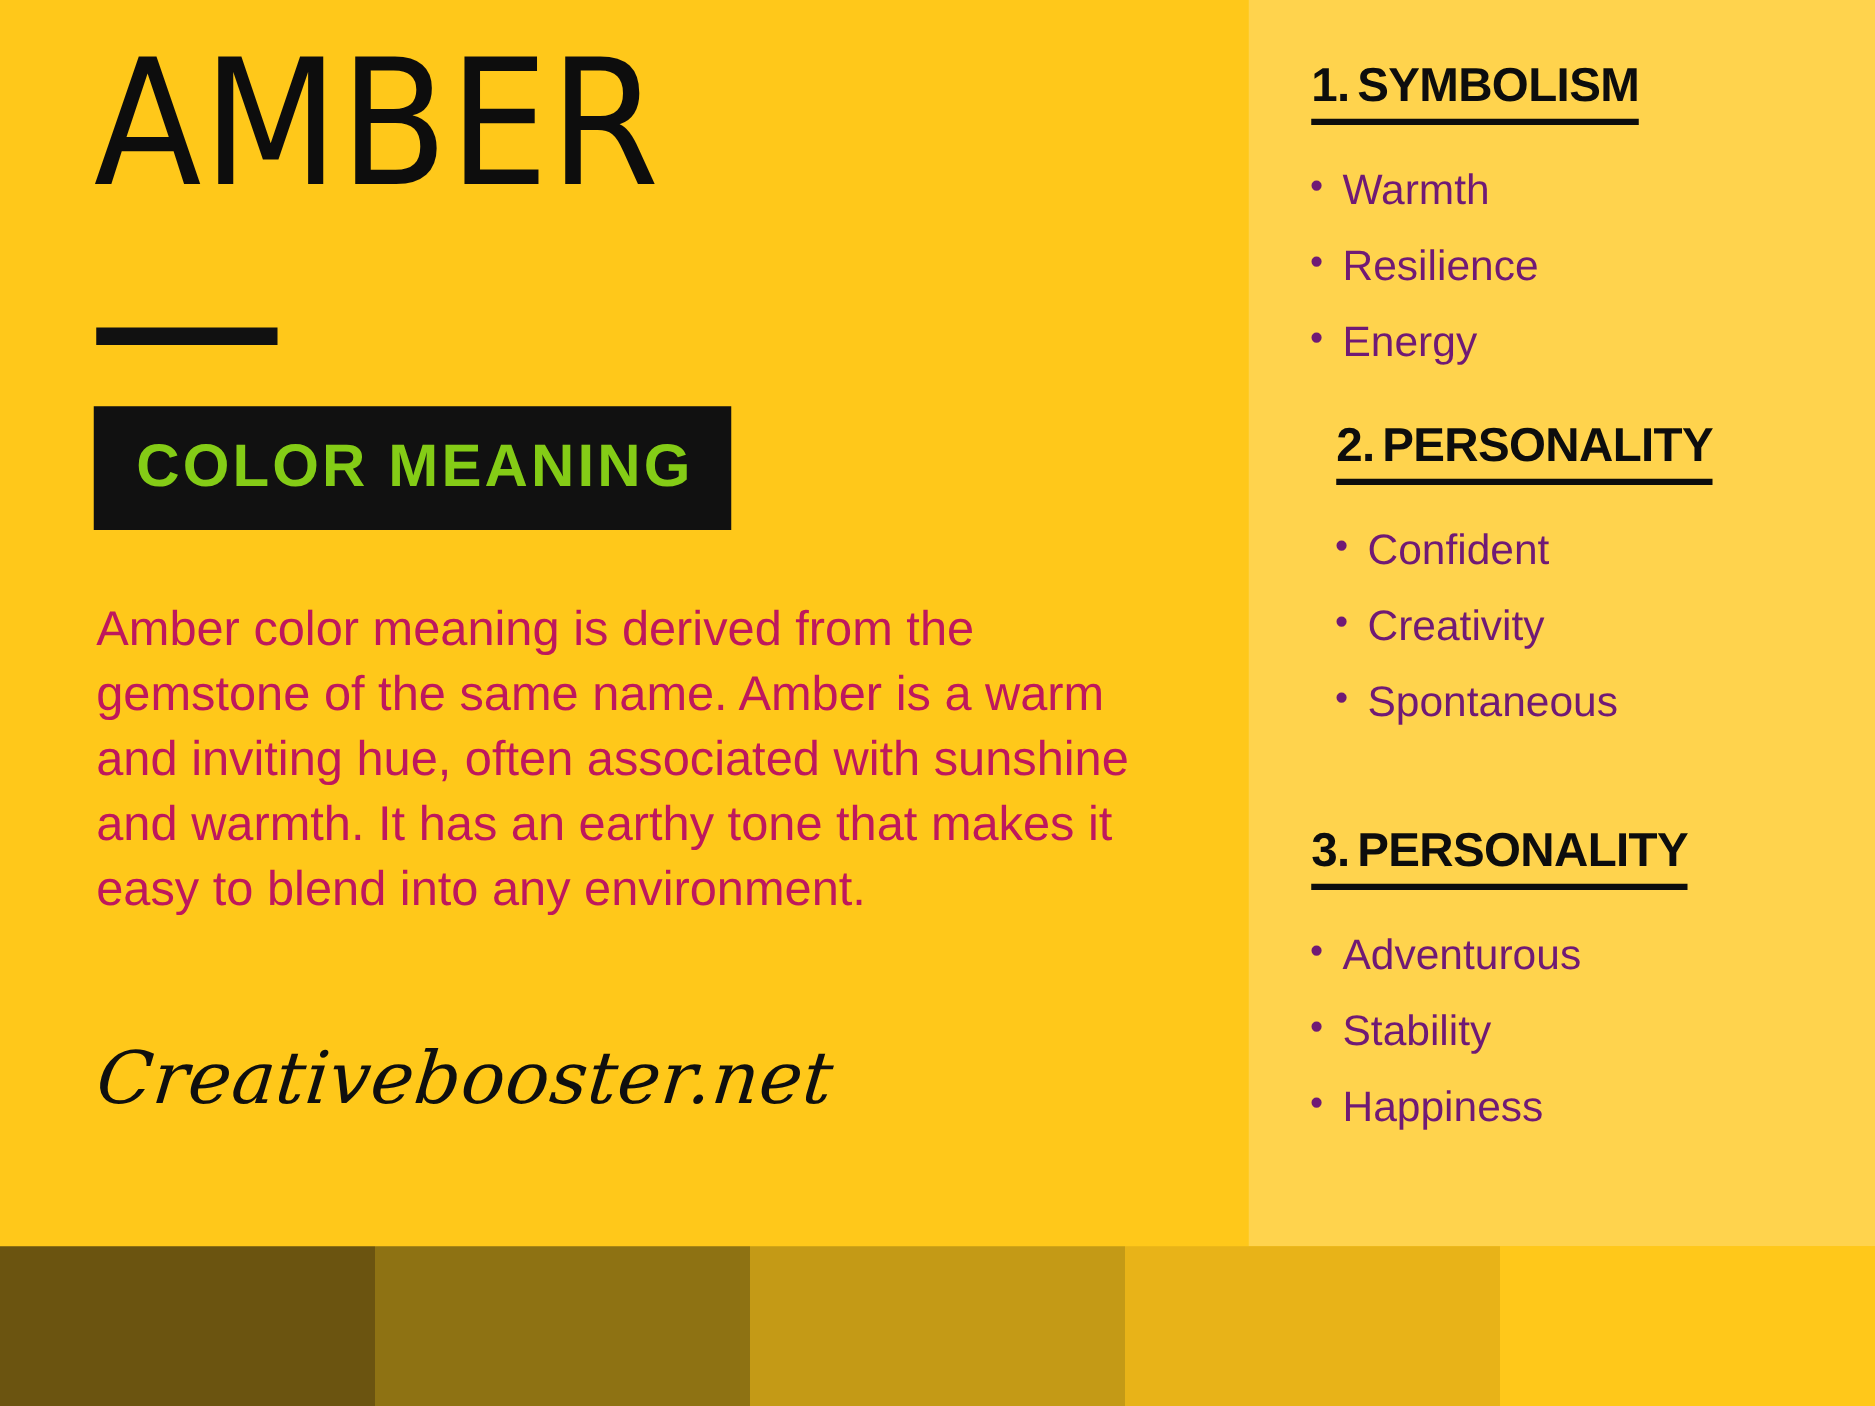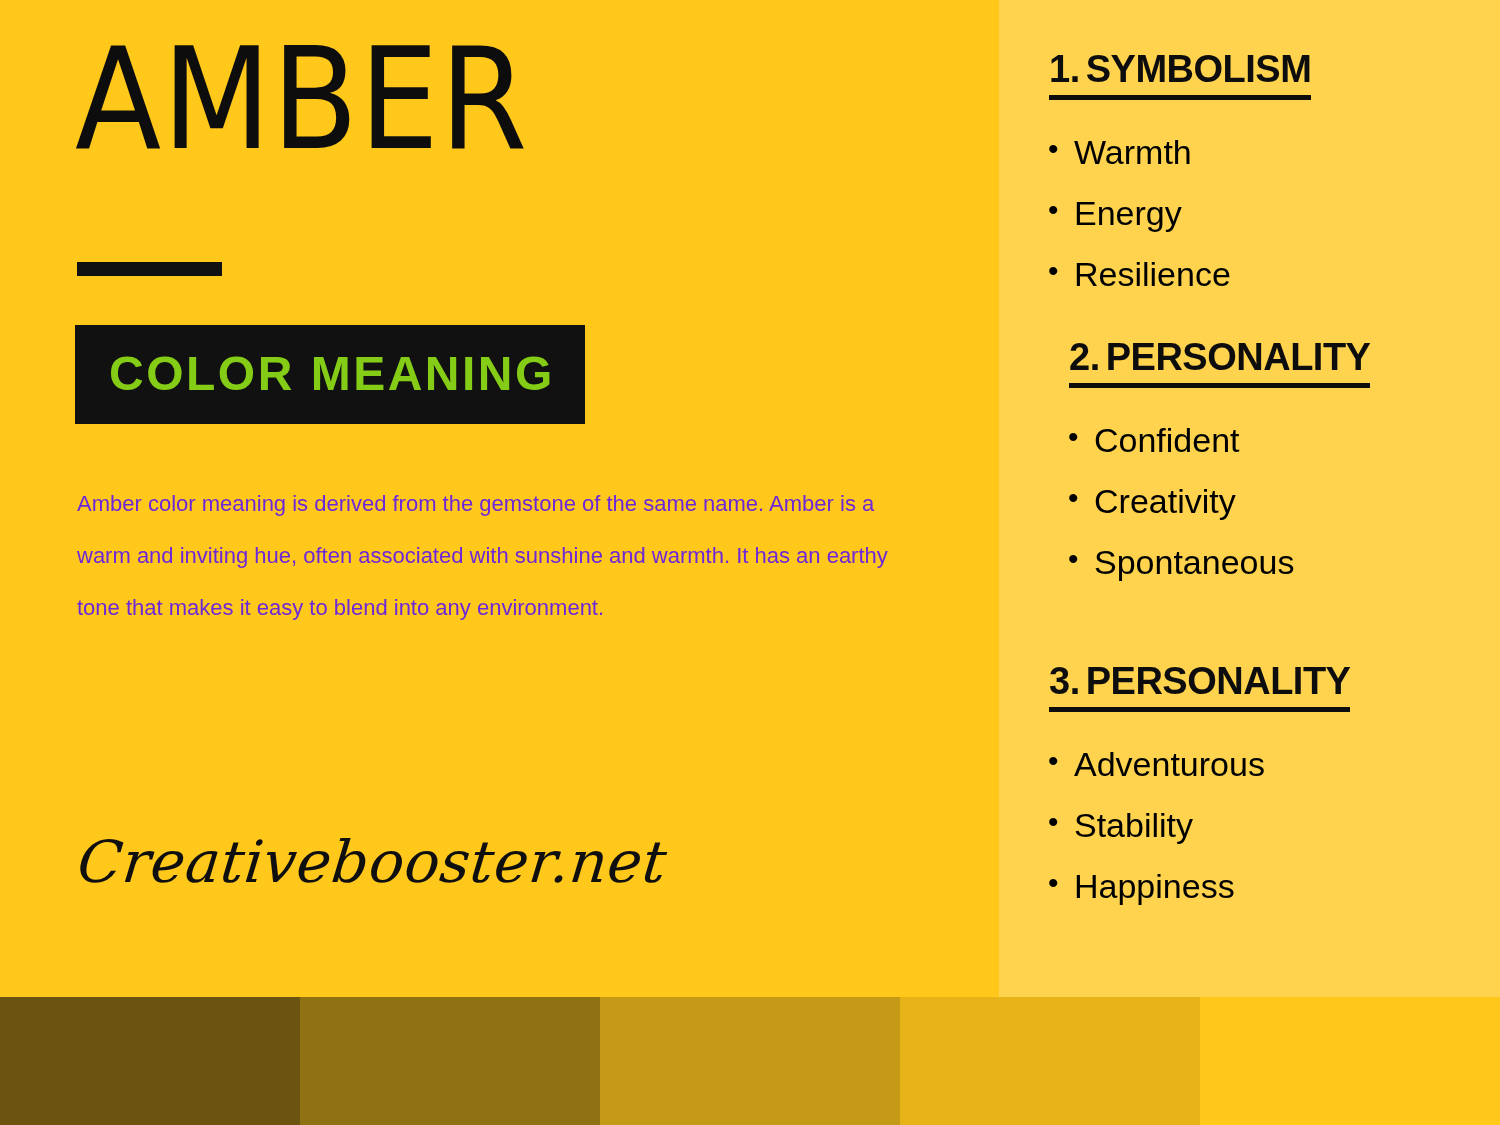--- a/index.html
+++ b/index.html
@@ -70,23 +70,23 @@
     letter-spacing: 2.5px;
     padding: 21px 30px 23px 34px;
     box-sizing: border-box;
     font-family: "Liberation Sans", sans-serif;
   }
   .body-text {
     position: absolute;
     left: 77px;
     top: 478px;
     width: 845px;
-    font-size: 22px;
+    font-size: 39px;
     line-height: 52px;
-    color: #6d28d9;
+    color: #be185d;
     font-family: "Liberation Sans", sans-serif;
   }
   .signature {
     position: absolute;
     left: 78px;
     top: 828px;
     font-size: 58px;
     color: #0f0f0f;
     font-family: "DejaVu Serif", serif;
     font-style: italic;
@@ -115,21 +115,21 @@
   }
   ul.bullets {
     list-style: none;
     margin: 22px 0 0 0;
     padding: 0 0 0 75px;
   }
   ul.bullets li {
     position: relative;
     font-size: 34px;
     line-height: 61px;
-    color: #000000;
+    color: #701a75;
     font-family: "Liberation Sans", sans-serif;
   }
   ul.bullets li::before {
     content: "•";
     position: absolute;
     left: -26px;
     top: -4px;
     font-size: 30px;
   }
   
@@ -160,22 +160,22 @@
   </div>
 
   <div class="right-panel">
 
     <div class="section" style="top:48px;">
       <div class="section-heading">
         <span class="num">1.</span><span>SYMBOLISM</span>
       </div>
       <ul class="bullets">
         <li>Warmth</li>
+        <li>Resilience</li>
         <li>Energy</li>
-        <li>Resilience</li>
       </ul>
     </div>
 
     <div class="section" style="top:336px;margin-left:20px;">
       <div class="section-heading">
         <span class="num">2.</span><span>PERSONALITY</span>
       </div>
       <ul class="bullets">
         <li>Confident</li>
         <li>Creativity</li>

